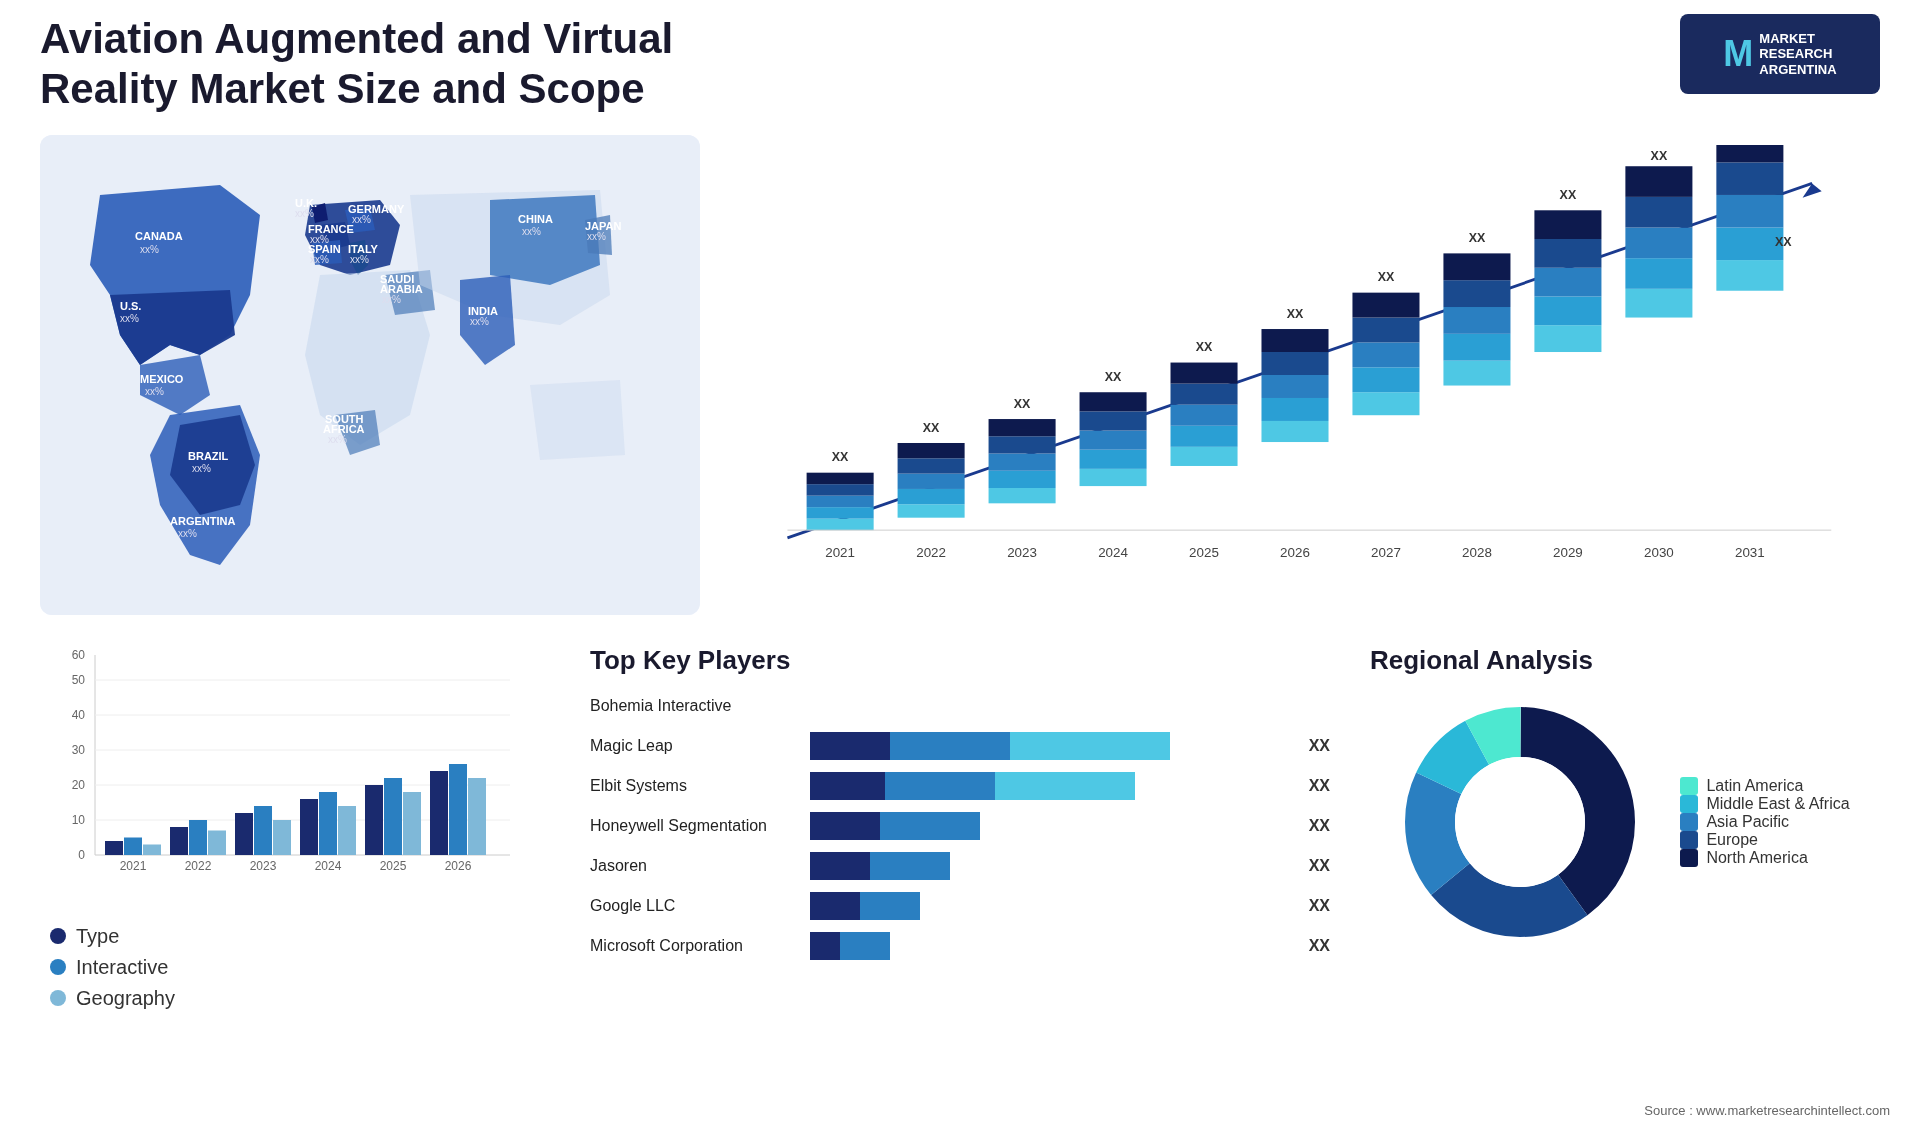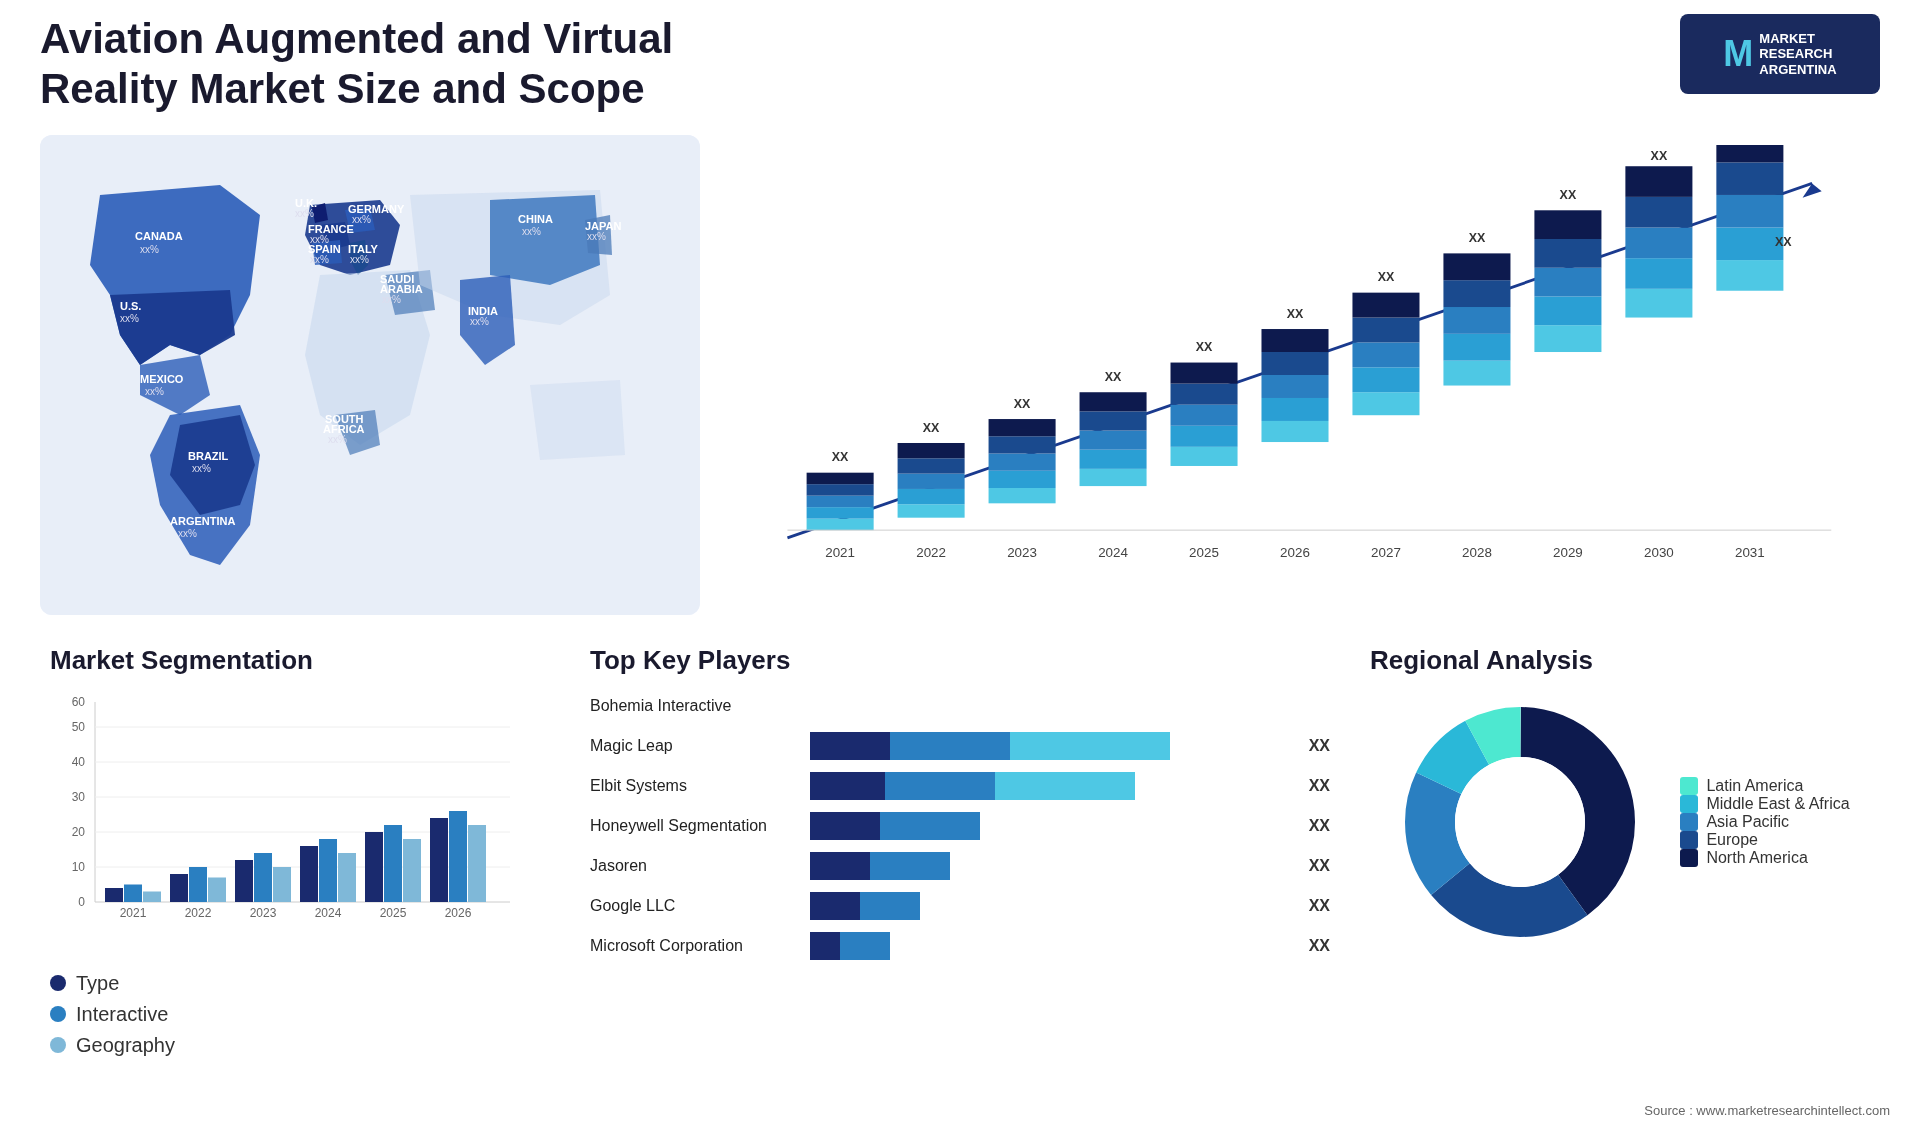--- a/index.html
+++ b/index.html
@@ -420,21 +420,20 @@
         <text x="1100" y="95" text-anchor="middle" class="bar-xx" font-size="16">XX</text>
         <text x="1065" y="420" text-anchor="middle" class="x-label">2031</text>
 
         <line x1="60" y1="392" x2="1150" y2="392" stroke="#ccc" stroke-width="1"></line>
       </svg>
     </div>
 
     <div class="bottom-grid">
 
       <div class="segmentation-section">
-        <div class="section-title">Market Segmentation</div>
         <svg viewBox="0 0 480 260" width="480" height="260">
 
           <line x1="45" y1="10" x2="45" y2="210" stroke="#ccc" stroke-width="1"></line>
           <line x1="45" y1="210" x2="460" y2="210" stroke="#ccc" stroke-width="1"></line>
 
           <text x="35" y="214" text-anchor="end" font-size="12" fill="#666">0</text>
           <text x="35" y="179" text-anchor="end" font-size="12" fill="#666">10</text>
           <text x="35" y="144" text-anchor="end" font-size="12" fill="#666">20</text>
           <text x="35" y="109" text-anchor="end" font-size="12" fill="#666">30</text>
           <text x="35" y="74" text-anchor="end" font-size="12" fill="#666">40</text>

